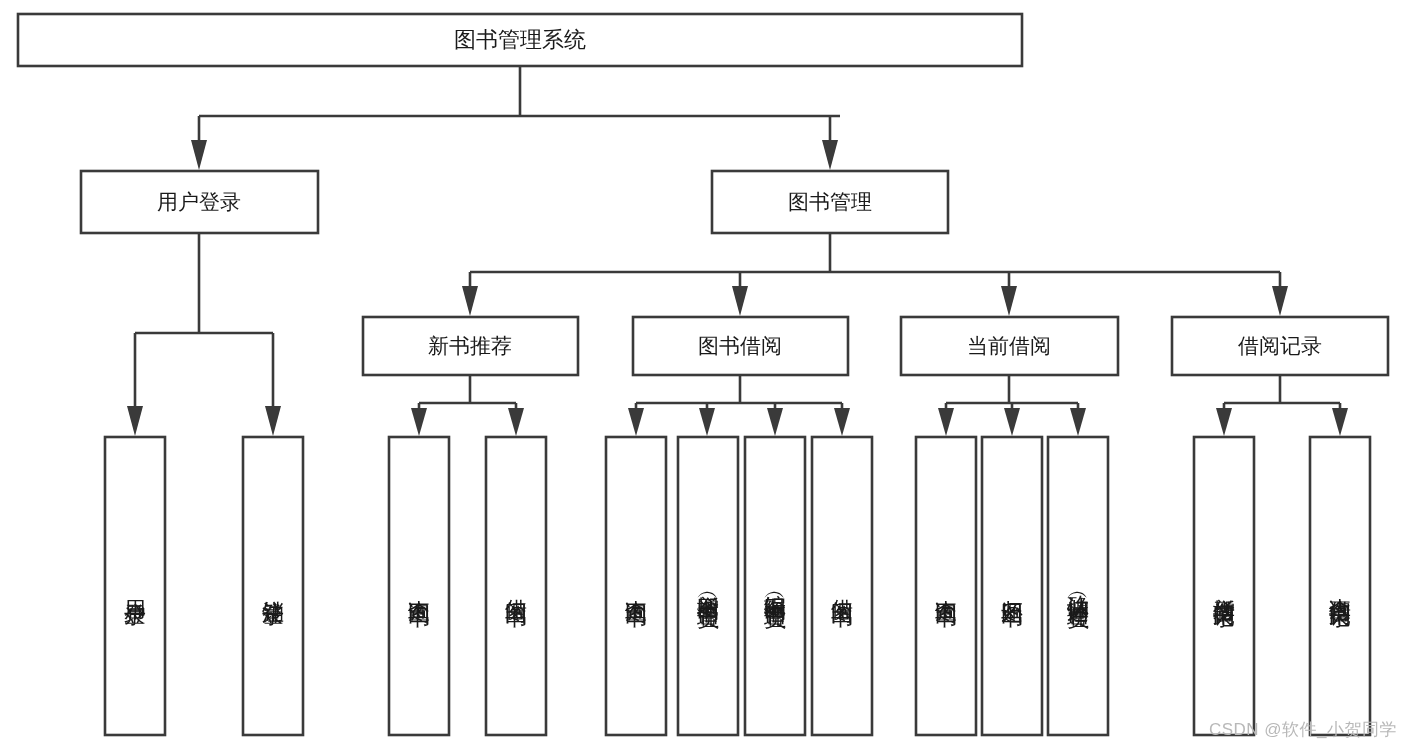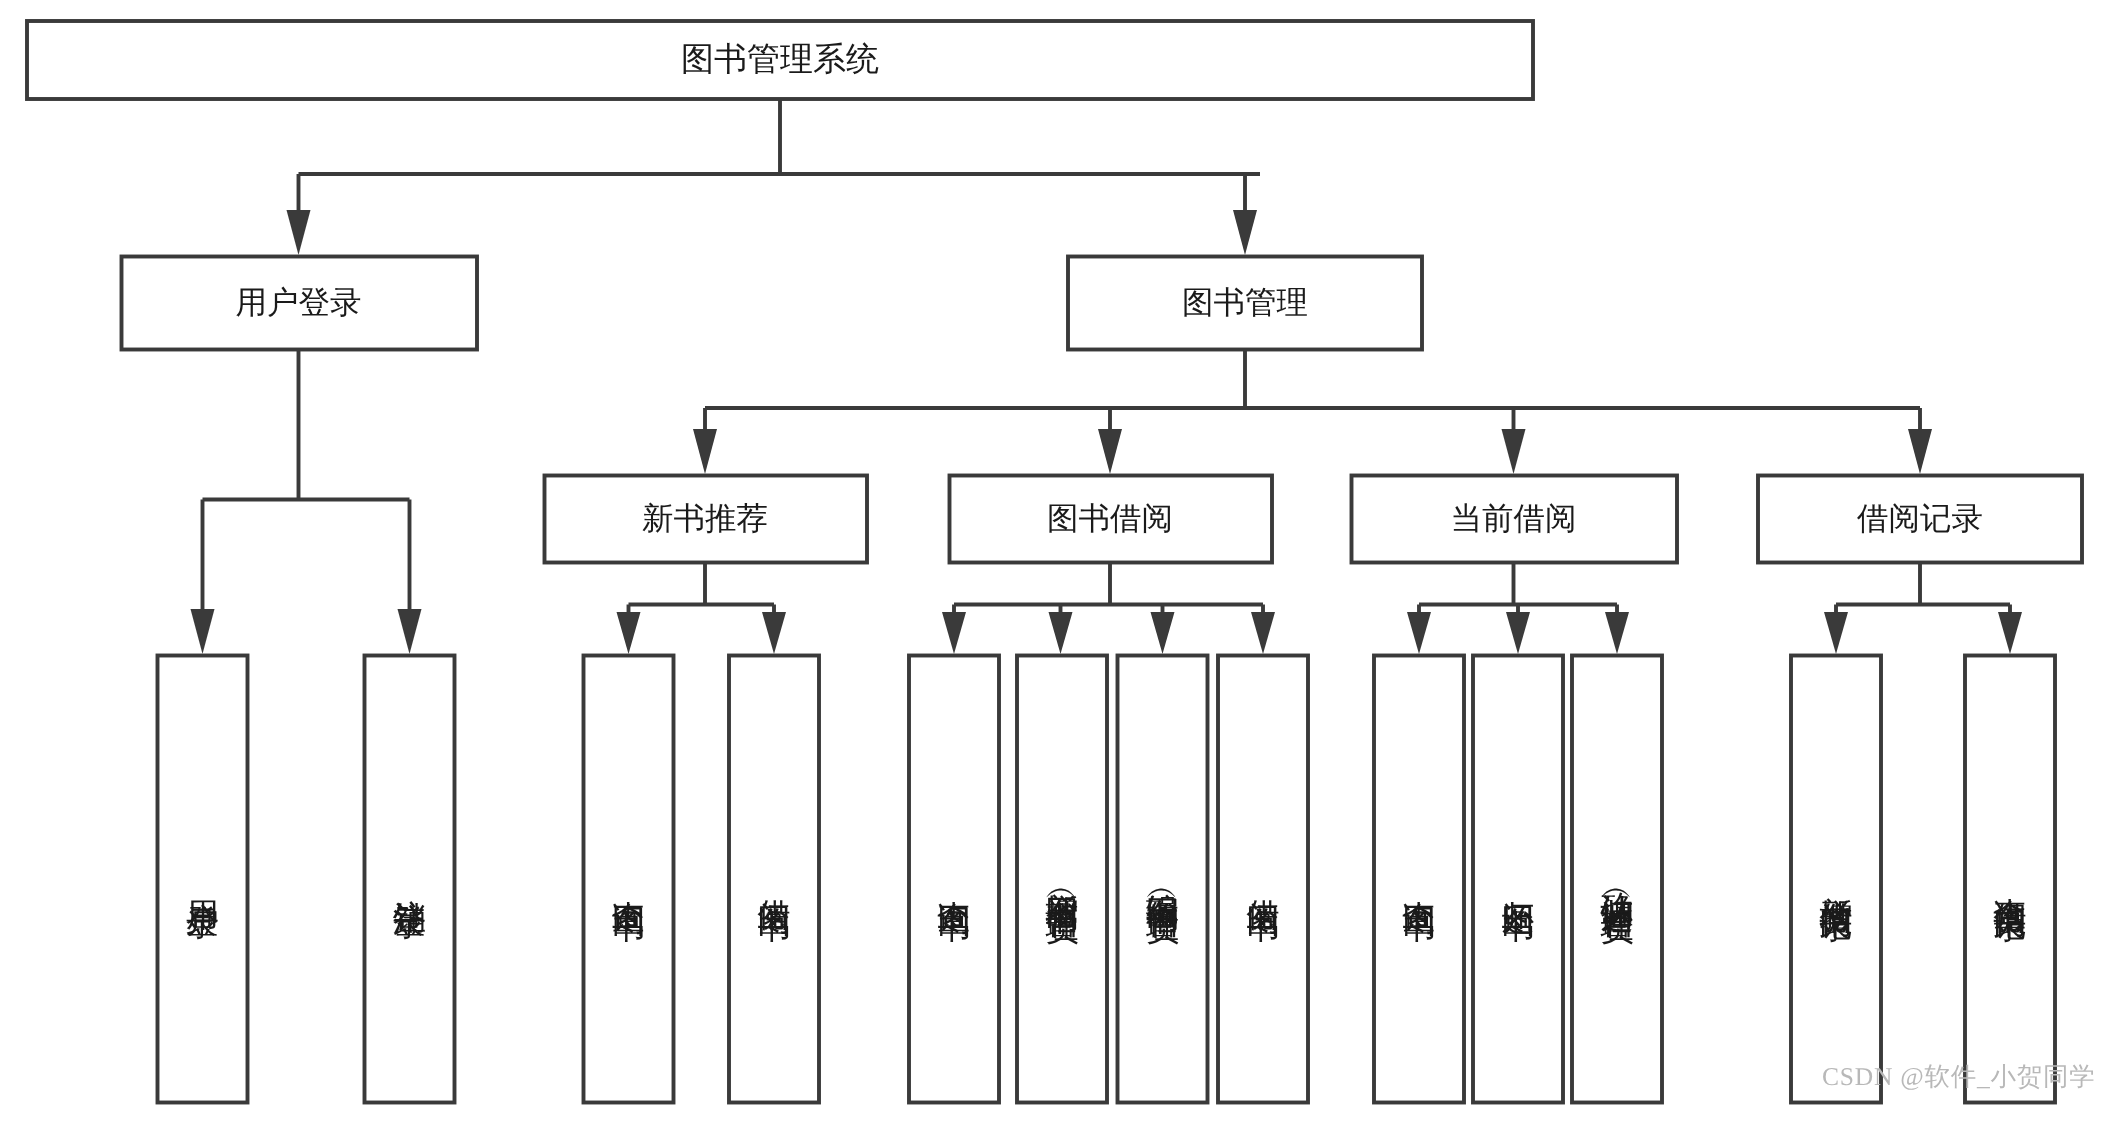--- a/index.html
+++ b/index.html
@@ -66,22 +66,22 @@
     color: #1a1a1a;
     display: flex;
     align-items: center;
     justify-content: center;
     white-space: nowrap;
     pointer-events: none;
   }
   .watermark {
     position: absolute;
     right: 8px;
-    bottom: 18px;
-    font-family: Liberation Serif, serif;
+    bottom: 6px;
+    font-family: Liberation Sans, sans-serif;
     font-size: 17px;
     color: #b8b8b8;
     letter-spacing: 0.5px;
     white-space: nowrap;
   }
 </style>
 </head>
 <body>
 
 <div id="diagram-root">

